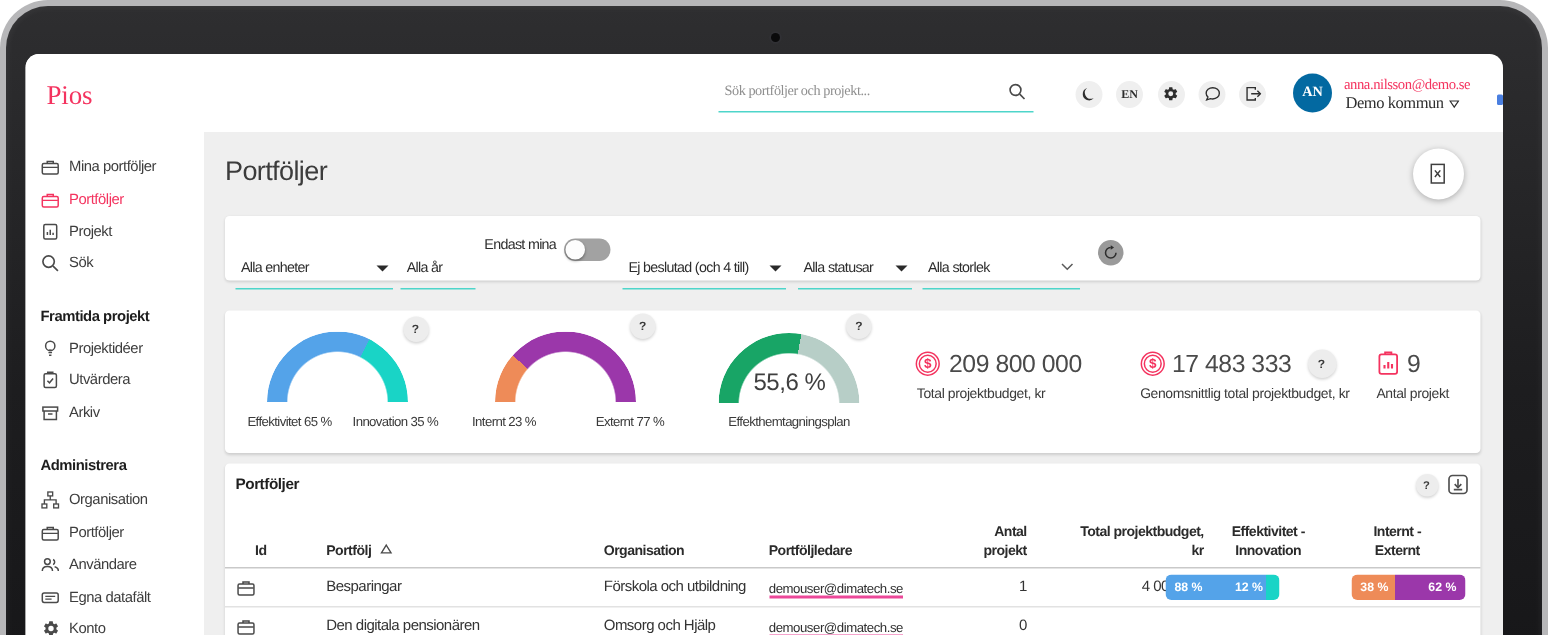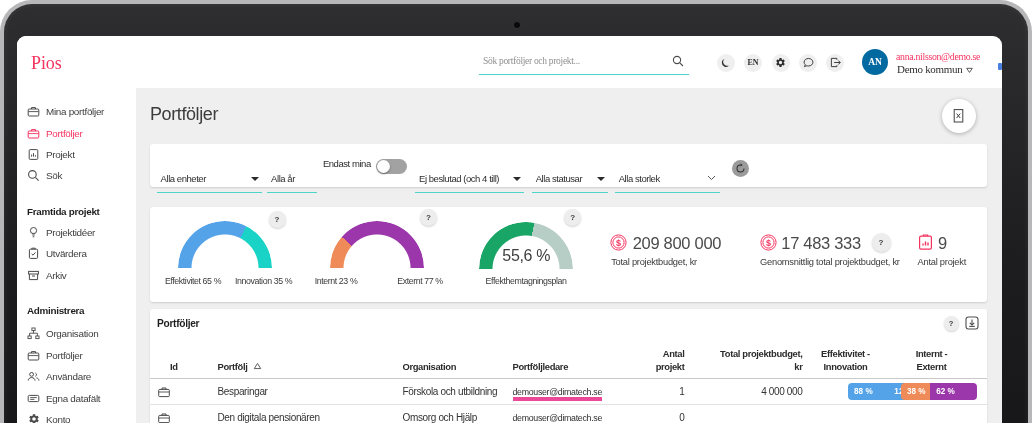--- a/index.html
+++ b/index.html
@@ -91,35 +91,35 @@
   
   .table-card { top:221px; height:135px; }
   .tbl-title { position:absolute; left:7px; top:9px; font-size:10.2px; letter-spacing:-0.3px; font-weight:bold; color:#1f1f1f; }
   .tbl-help { left:793.5px; top:6.5px; width:15px; height:15px; font-size:7.5px; }
   .dl-btn { position:absolute; left:815px; top:7px; width:14px; height:14px; }
   .thead { position:absolute; left:0; top:35px; width:100%; height:34.5px; border-bottom:1px solid #c9c9c9; }
   .th { position:absolute; bottom:5px; font-size:9.4px; letter-spacing:-0.35px; font-weight:bold; color:#2b2b2b; line-height:13px; white-space:nowrap; }
   .trow { position:absolute; left:0; width:100%; height:26px; border-bottom:1px solid #e2e2e2; }
   .td { position:absolute; top:0; line-height:26px; font-size:10px; letter-spacing:-0.35px; color:#333; white-space:nowrap; }
   .td.email { font-size:8.8px; letter-spacing:-0.3px; color:#2f2f2f; border-bottom:none; text-decoration:none; }
-  .td.email span { border-bottom:4px solid #ec4899; padding-bottom:0.5px; cursor:pointer; }
+  .td.email span { border-bottom:2px solid #ec4899; padding-bottom:0.5px; cursor:pointer; }
   .c-id { left:20px; width:30px; text-align:left; }
   .c-pf { left:67.5px; }
   .c-org { left:252.5px; }
   .c-lead { left:362.5px; }
   .c-cnt { left:454.5px; width:80px; text-align:right; }
   .c-bud { left:532.5px; width:120px; text-align:right; }
   .c-eff { left:645.5px; width:100px; text-align:center; }
   .c-int { left:731.5px; width:100px; text-align:center; }
   .row-icon { position:absolute; left:6.5px; top:7px; }
   .sort-tri { display:inline-block; margin-left:5px; }
   .hbar { position:absolute; top:4.5px; width:76px; height:17px; border-radius:4px; overflow:hidden; display:flex; }
   .hbar .seg { height:100%; position:relative; }
   .hbar .seglabel { position:absolute; top:0; line-height:17px; font-size:8.2px; font-weight:bold; color:#fff; letter-spacing:0; }
-  .hbar1 { left:698px;justify-content:center; }
+  .hbar1 { left:627px;justify-content:center; }
   .hbar2 { left:750.9px; }
 </style>
 </head>
 <body>
 
 <div class="device">
   <div class="webcam"></div>
   <div class="screen">
 
     <div class="appbar">
@@ -439,21 +439,21 @@
                   <span class="seglabel" style="left:6px">88 %</span>
                 </div>
               <div class="seg" id="r0effB" style="flex: 12 1 0%; background: rgb(25, 212, 198);"></div>
               <span class="seglabel" style="right:11px">12 %</span>
             </div>
             <div class="hbar hbar2">
               <div class="seg" id="r0intA" style="flex: 38 1 0%; background: rgb(238, 139, 88);">
                   <span class="seglabel" style="left:6px">38 %</span>
                 </div>
               <div class="seg" id="r0intB" style="flex: 62 1 0%; background: rgb(155, 55, 170);">
-                  <span class="seglabel" style="right:22px">62 %</span>
+                  <span class="seglabel" style="right:6px">62 %</span>
                 </div>
             </div>
           </div>
 
           <div class="trow" style="top:95.5px">
             <svg class="row-icon" width="14" height="12" viewBox="0 0 13 12">
               <rect x="1.2" y="3.4" width="10.6" height="7.2" rx="1" fill="none" stroke="#4a4a4a" stroke-width="1"></rect>
               <path d="M4.5 3.4V2h4v1.4" fill="none" stroke="#4a4a4a" stroke-width="1"></path>
               <path d="M1.4 6h10.2" stroke="#4a4a4a" stroke-width="0.9"></path>
             </svg>

